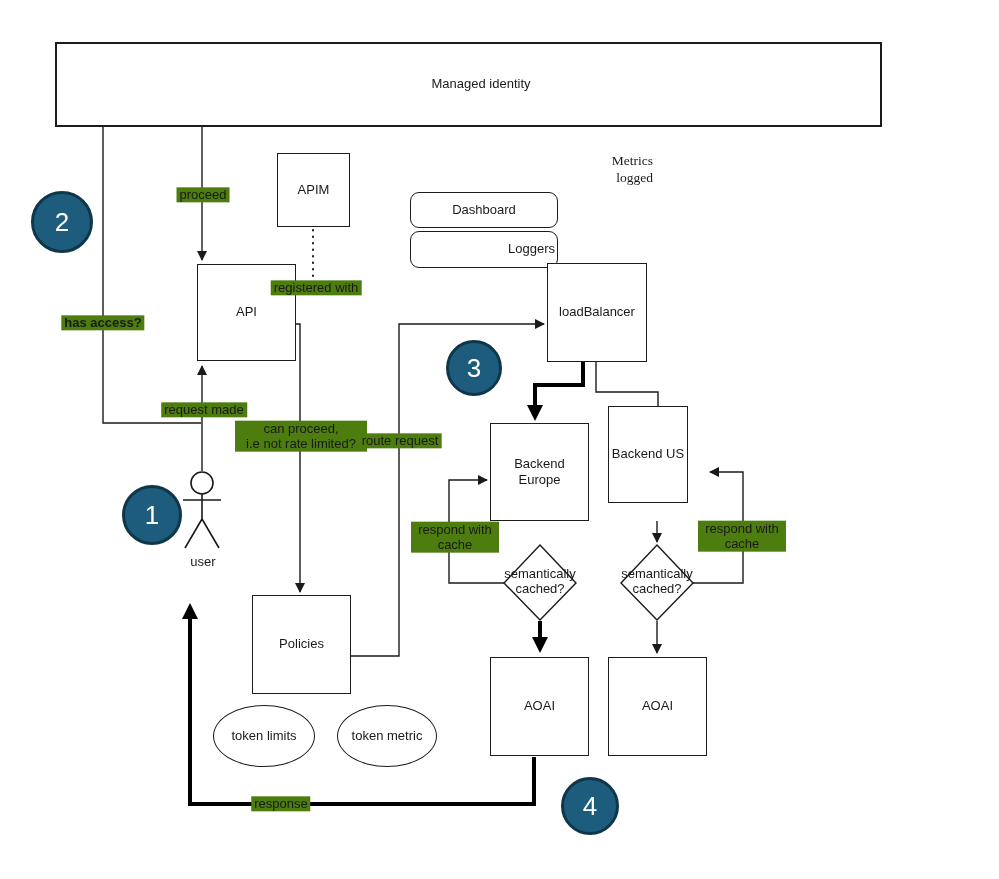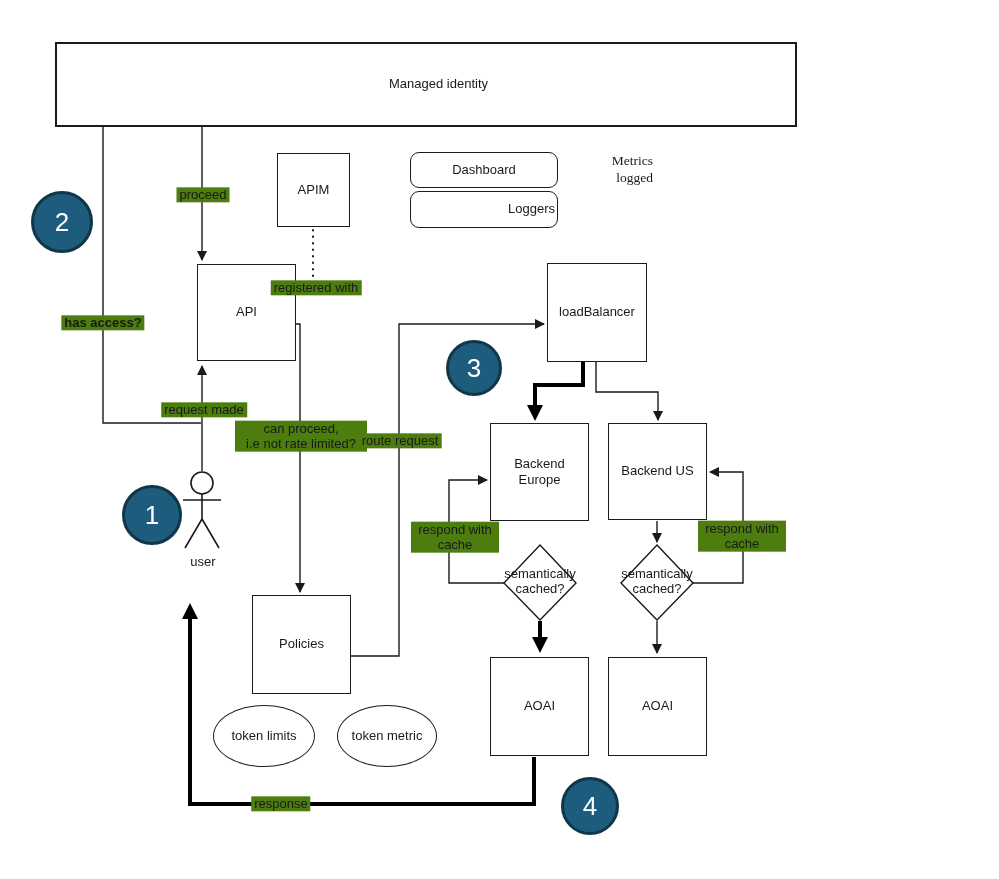--- a/index.html
+++ b/index.html
@@ -7,21 +7,21 @@
     position:relative; width:999px; height:879px; background:#ffffff;
     font-family:"Liberation Sans", sans-serif; color:#1a1a1a; overflow:hidden;
   }
   .edges { position:absolute; left:0; top:0; width:999px; height:879px; }
   .node {
     position:absolute; box-sizing:border-box; background:#ffffff;
     border:1.5px solid #1c1c1c; display:flex; align-items:center; justify-content:center;
     text-align:center; font-size:13px; line-height:1.25; padding:2px;
   }
   .node.big { border-width:2px; }
-  .node.rounded { border-radius:9px; }
+  .node.rounded { border-radius:9px;margin-top:40px; }
   .node.ellipse { border-radius:50%; }
   .elabel {
     position:absolute; transform:translate(-50%,-50%); font-size:13px; line-height:1.18;
     background:#4d7c0f; padding:0 3px; white-space:nowrap; text-align:center;
   }
   .elabel.wrap { white-space:normal; }
   .elabel.nobg { background:transparent; padding:0; }
   .mlabel {
     position:absolute; left:583px; top:153px; width:70px; font-size:13.5px;
     line-height:1.25; text-align:right;font-family:Liberation Serif, serif;
@@ -68,21 +68,21 @@
     <polygon points="657,545 693,583 657,620 621,583" fill="#ffffff" stroke="#1a1a1a" stroke-width="1.4"></polygon>
 
     <g stroke="#1a1a1a" stroke-width="1.6" fill="none">
       <circle cx="202" cy="483" r="11" fill="#ffffff"></circle>
       <path d="M202,494 V519"></path>
       <path d="M183,500 H221"></path>
       <path d="M202,519 L185,548 M202,519 L219,548"></path>
     </g>
   </svg>
 
-  <div class="node big" style="left:55px;top:42px;width:742px;height:85px;padding-left:27px;">
+  <div class="node big" style="left:55px;top:42px;width:827px;height:85px;padding-left:27px;">
     <span>Managed identity</span>
   </div>
 
   <div class="node" style="left:277px;top:153px;width:73px;height:74px;">
     <span>APIM</span>
   </div>
 
   <div class="node rounded" style="left:410px;top:152px;width:148px;height:36px;">
     <span>Dashboard</span>
   </div>
@@ -100,21 +100,21 @@
   </div>
 
   <div class="node" style="left:252px;top:595px;width:99px;height:99px;">
     <span>Policies</span>
   </div>
 
   <div class="node" style="left:490px;top:423px;width:99px;height:98px;">
     <span>Backend Europe</span>
   </div>
 
-  <div class="node" style="left:608px;top:423px;width:99px;height:97px;">
+  <div class="node" style="left:608px;top:406px;width:80px;height:97px;">
     <span>Backend US</span>
   </div>
 
   <div class="node" style="left:490px;top:657px;width:99px;height:99px;">
     <span>AOAI</span>
   </div>
 
   <div class="node" style="left:608px;top:657px;width:99px;height:99px;">
     <span>AOAI</span>
   </div>

